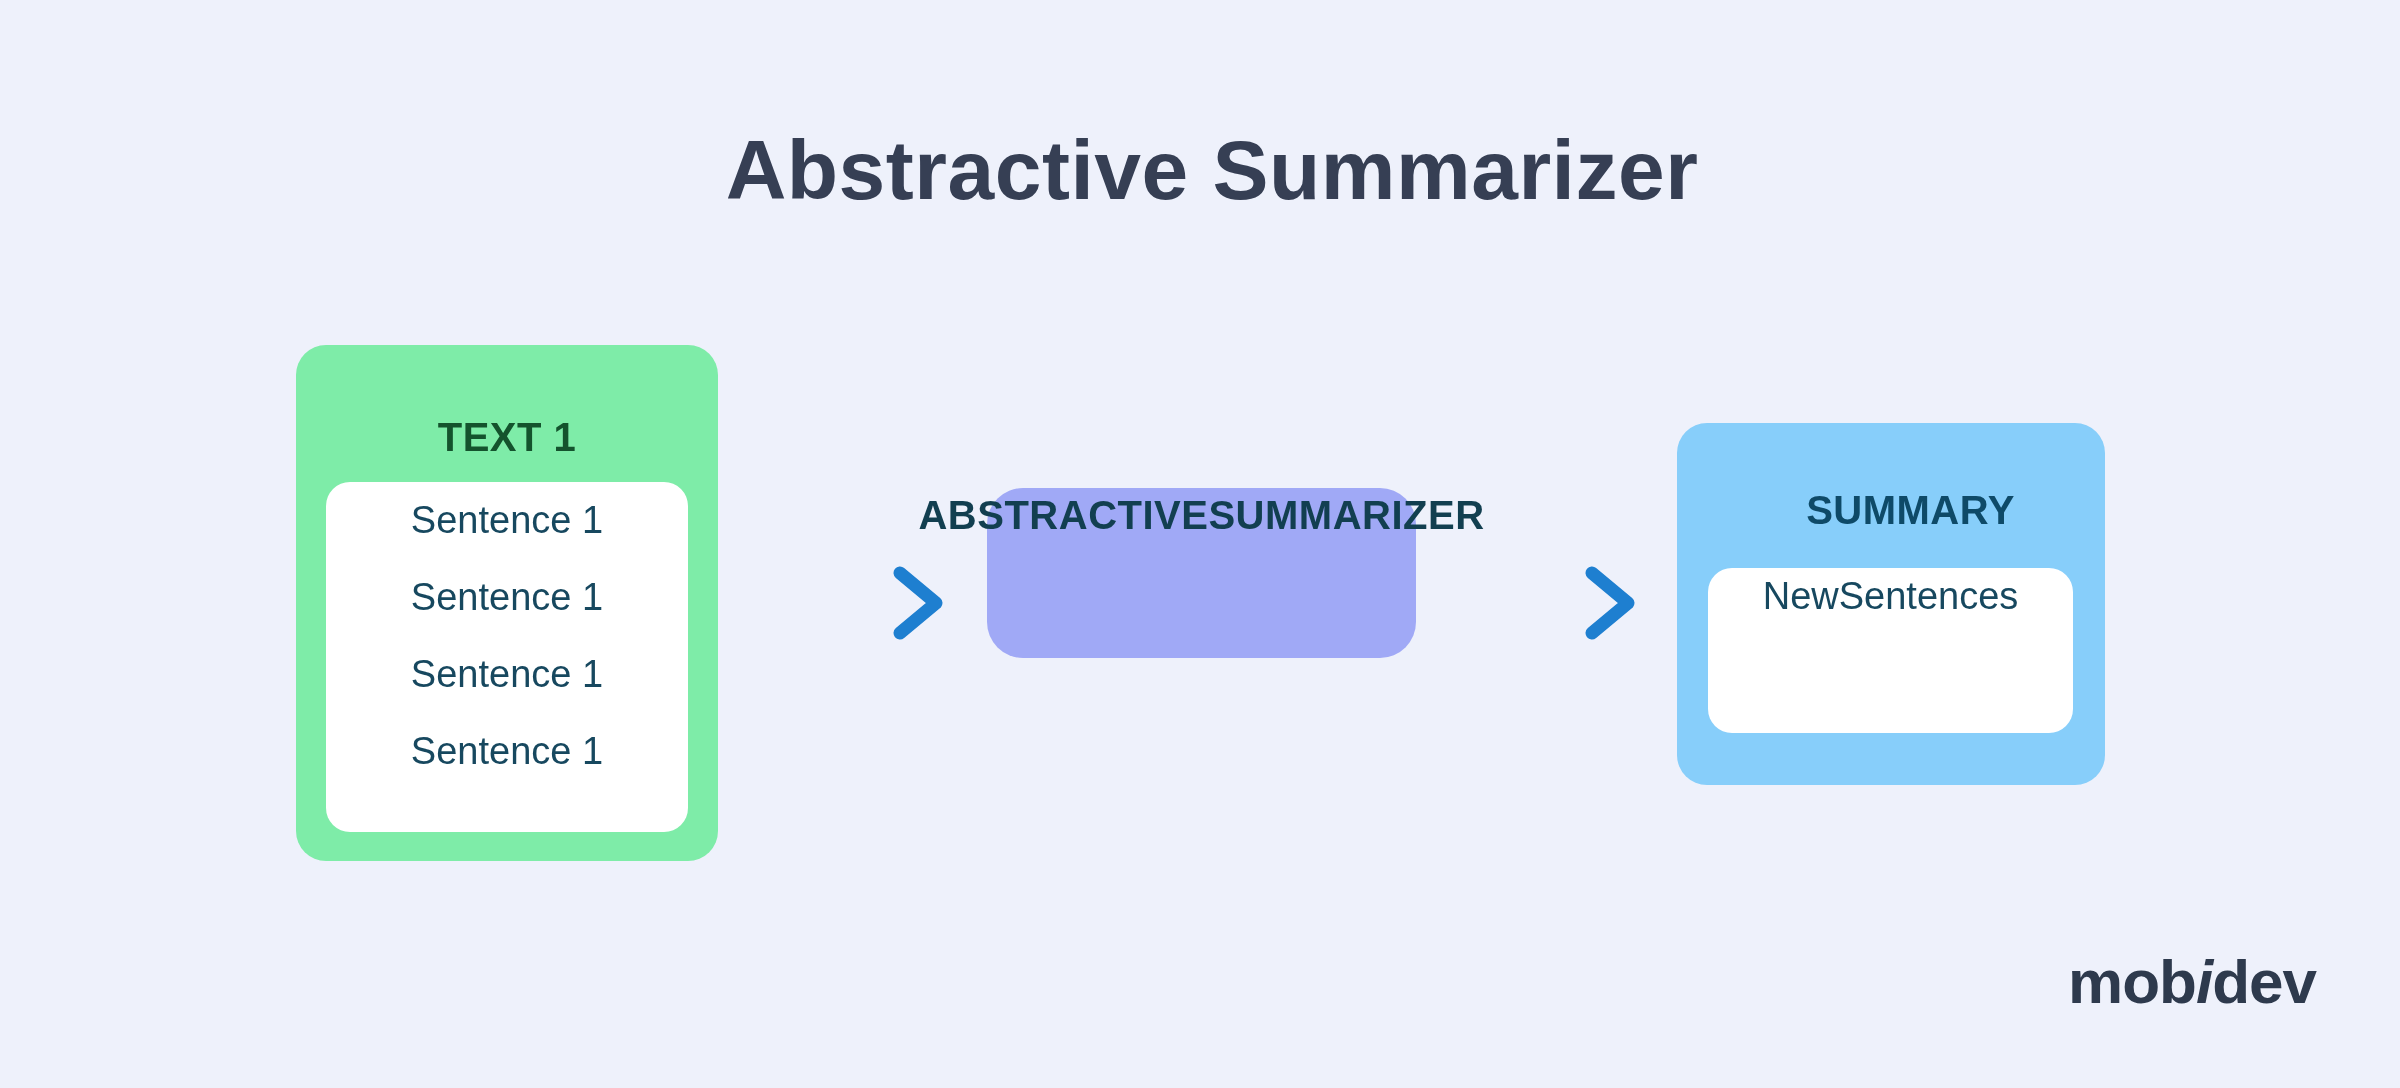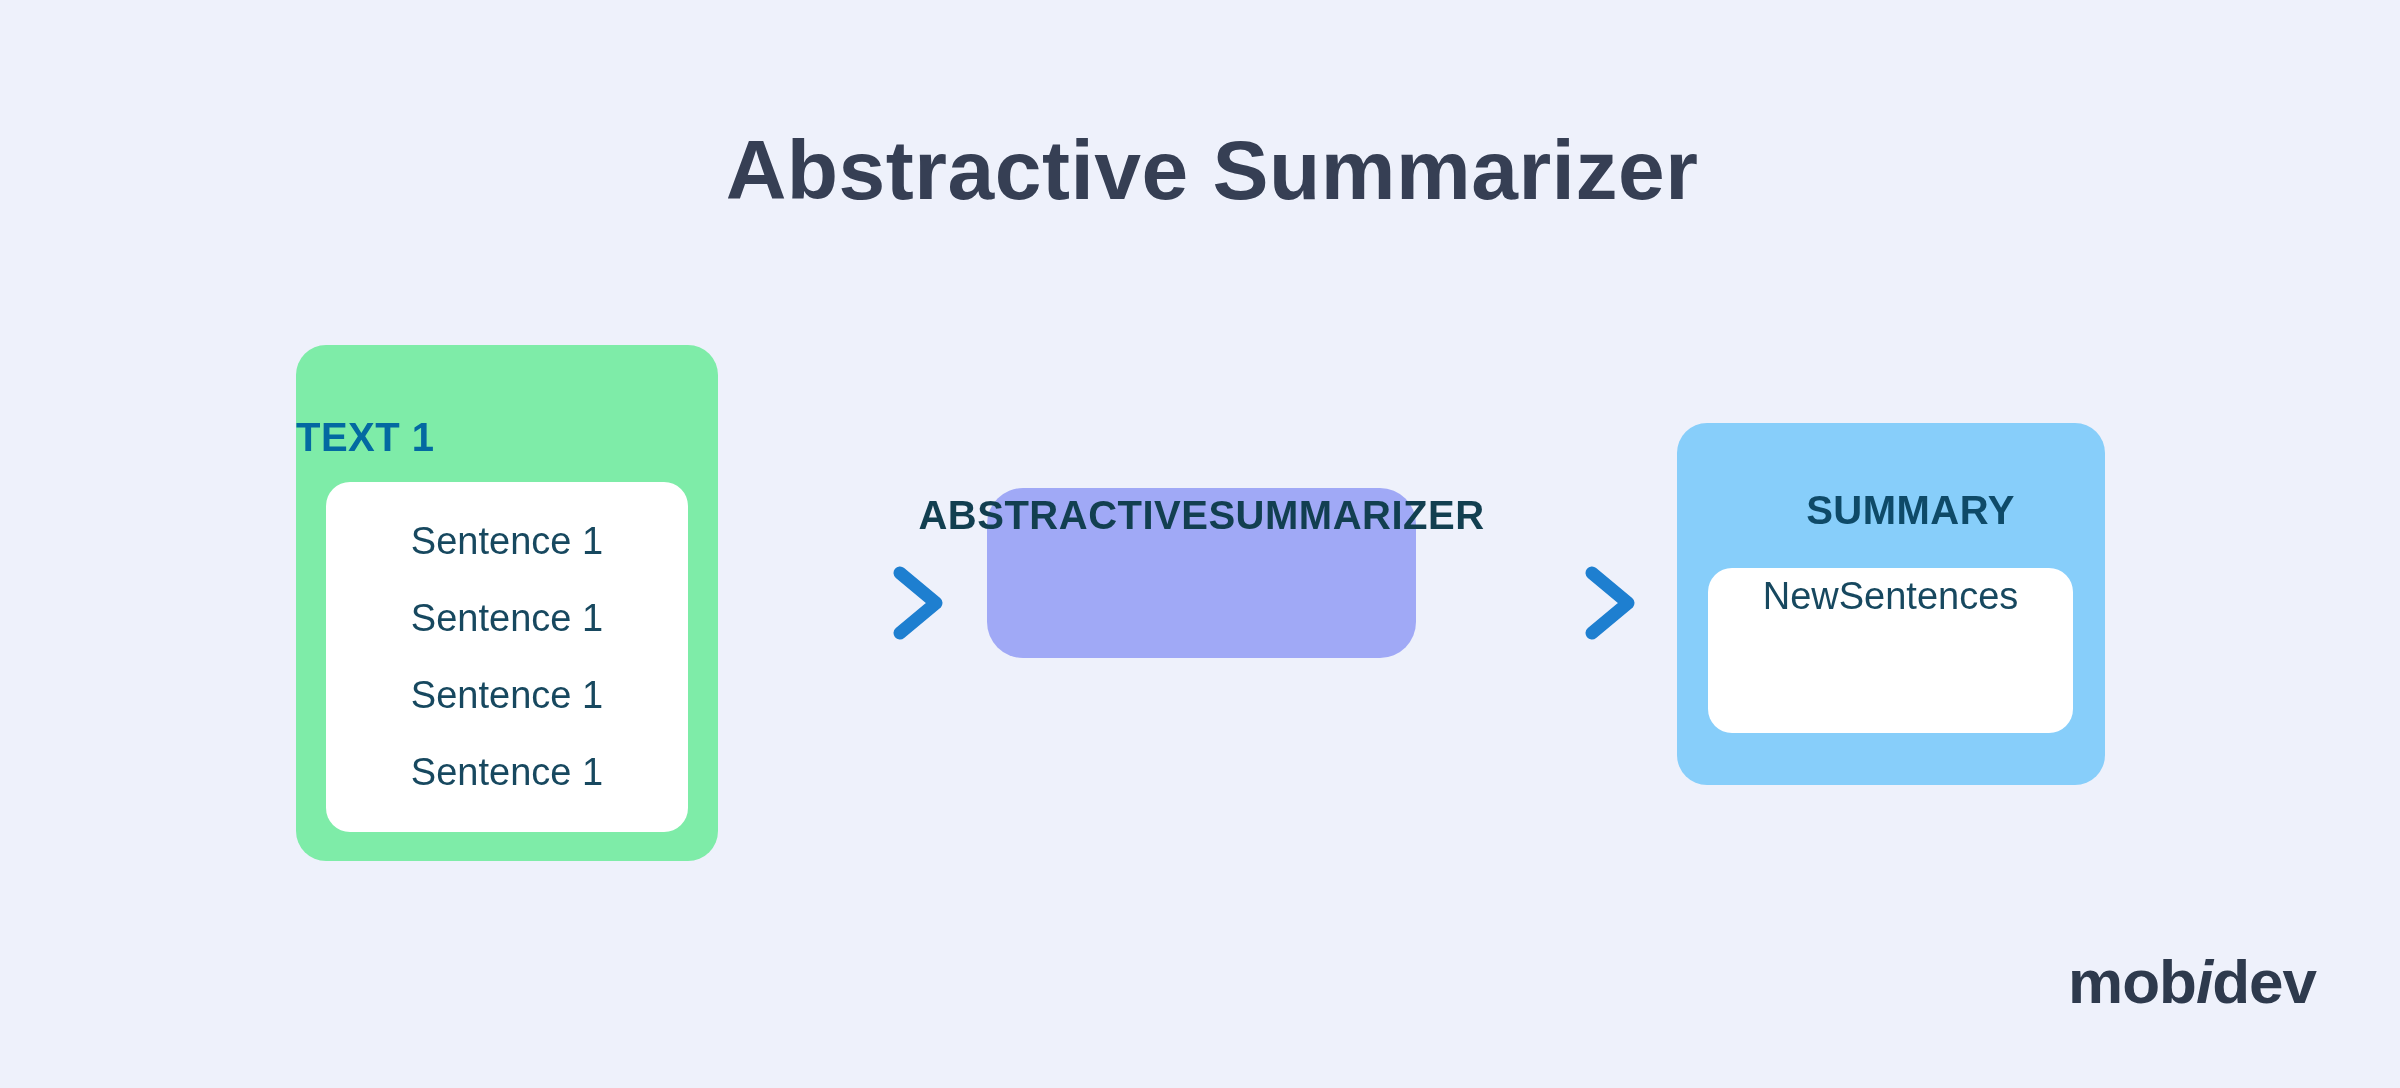--- a/index.html
+++ b/index.html
@@ -32,32 +32,32 @@
 
   .node-green {
     left: 296px; top: 345px;
     width: 422px; height: 516px;
     background: #7EECA8;
     border-radius: 30px;
   }
   .node-green .node-label {
     position: absolute;
     top: 68px; left: 0; width: 100%;
+    text-align: center;
     font-size: 40px; font-weight: 700;
     line-height: 48px;
-    color: #0369a1;
+    color: #14532d;
     letter-spacing: 0.5px;
   }
   .node-green .inner-card {
     position: absolute;
     left: 30px; top: 137px;
     width: 362px; height: 350px;
     background: #FFFFFF;
     border-radius: 24px;
-    padding-top: 21px;
   }
   .sentence {
     text-align: center;
     font-size: 38px;
     line-height: 77px;
     color: #17485F;
   }
 
   .node-purple {
     left: 987px; top: 488px;

